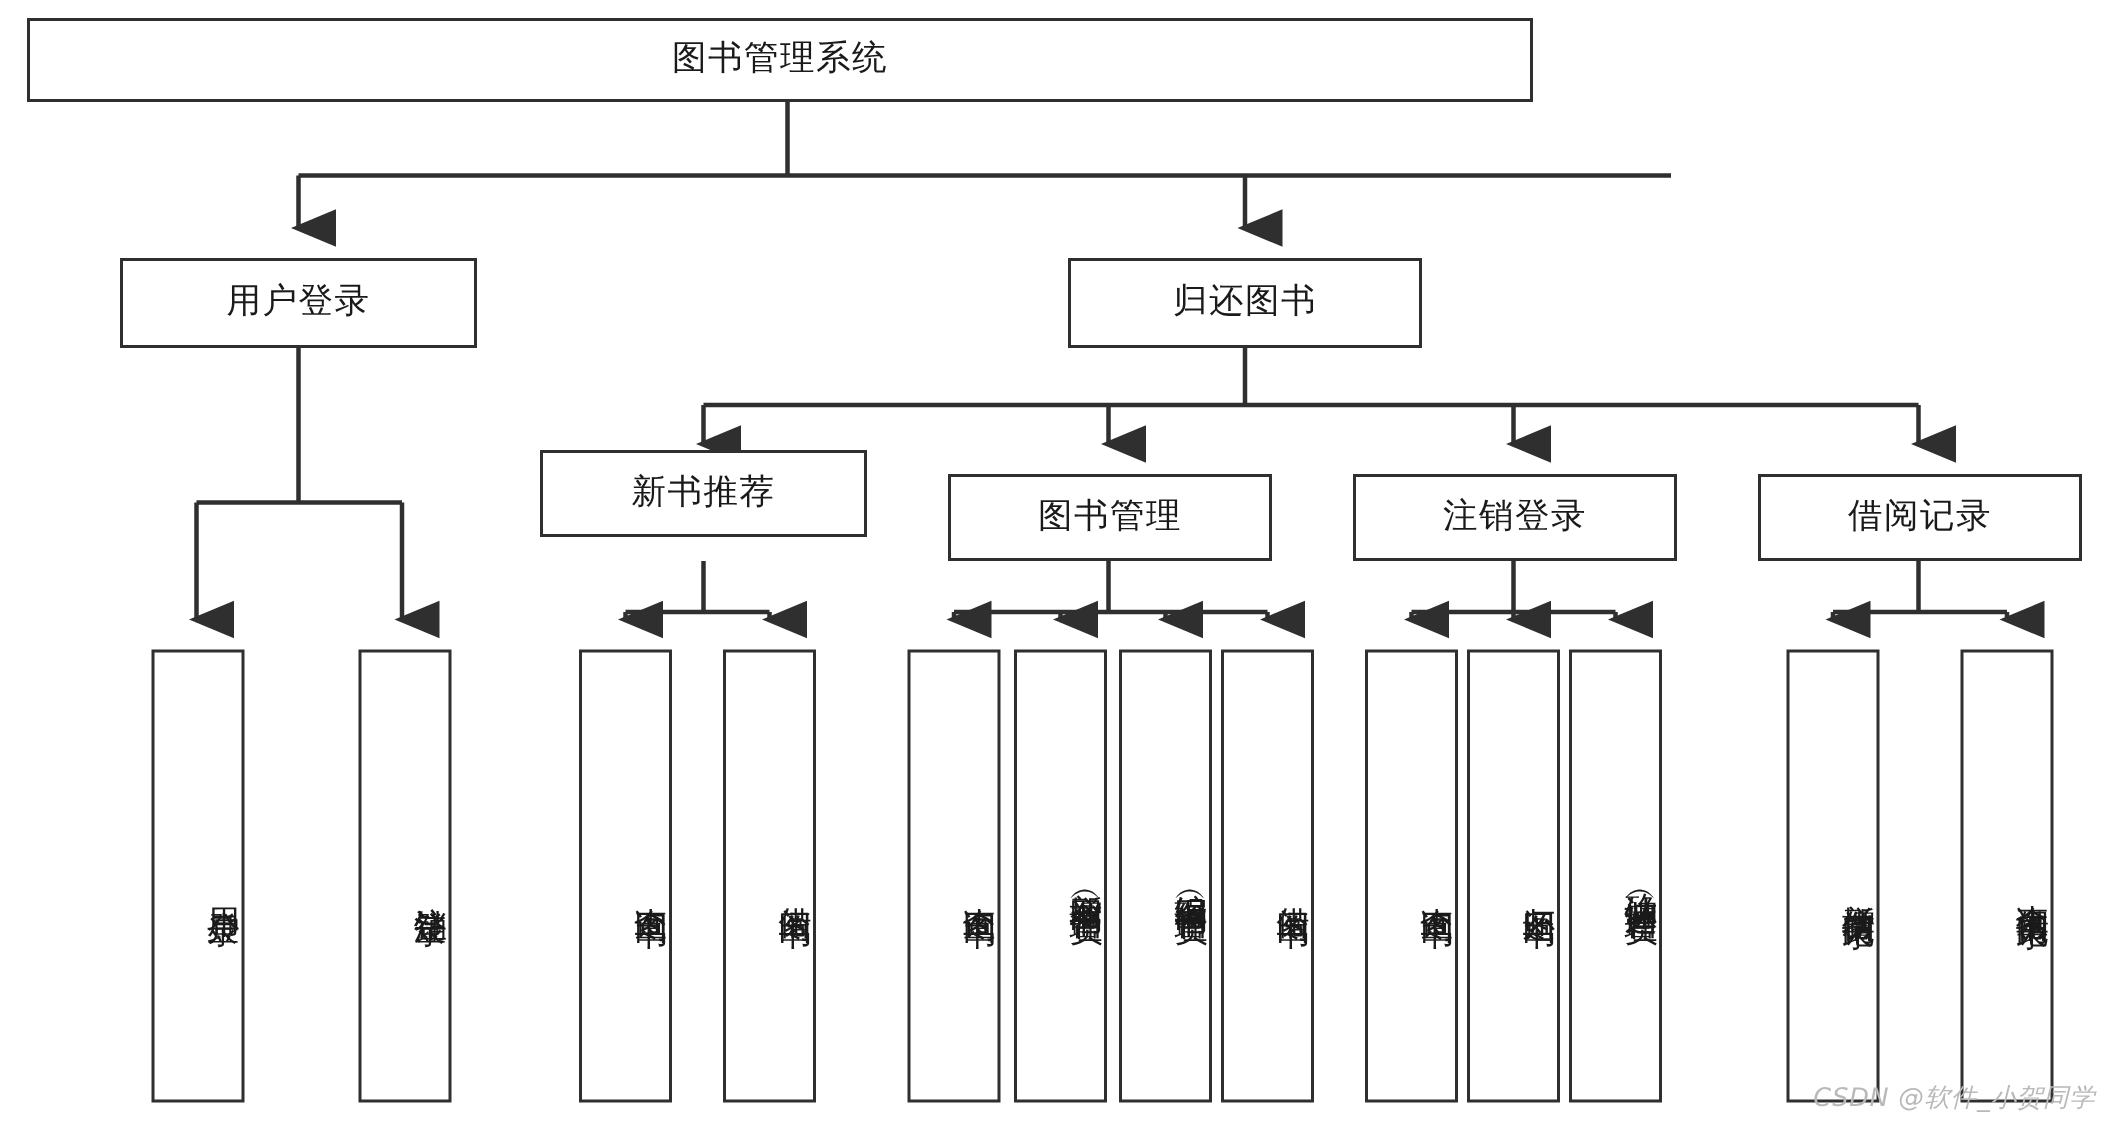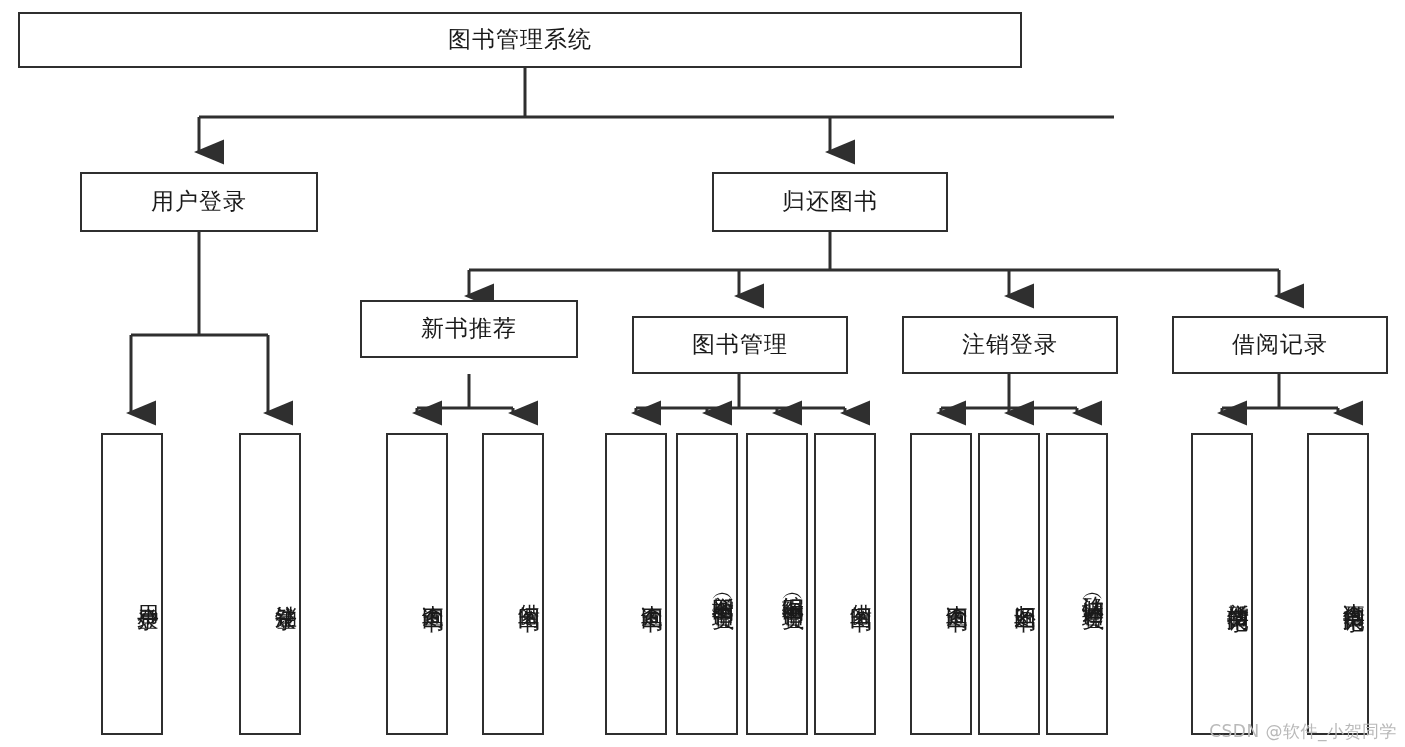--- a/index.html
+++ b/index.html
@@ -58,20 +58,21 @@
     padding-top: 6px;
   }
   .watermark {
     position: absolute;
     right: 8px;
     bottom: 4px;
     font-size: 17px;
     color: #b9b9b9;
     letter-spacing: 0.5px;
     white-space: nowrap;
+    font-style: italic;
   }
 </style>
 </head>
 <body>
 
 <div id="diagram-canvas">
 
   <svg class="connectors" viewBox="0 0 1405 747">
     <defs>
       <marker id="arrow" viewBox="0 0 12 12" refX="6" refY="10" markerWidth="10" markerHeight="11" orient="auto-start-reverse">

